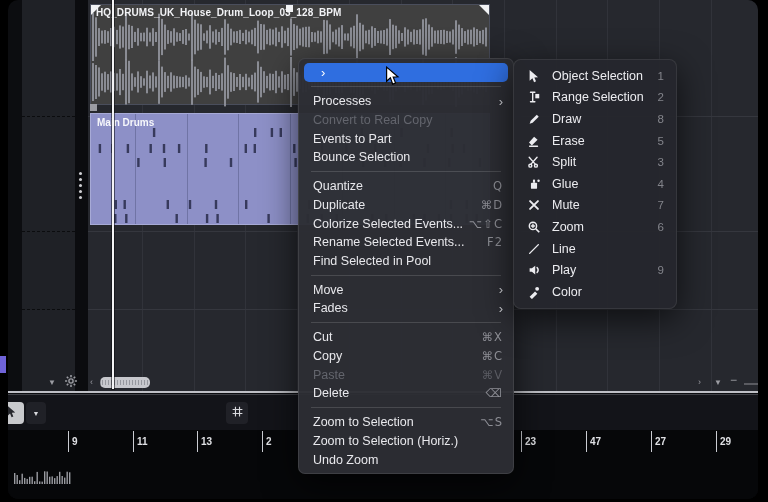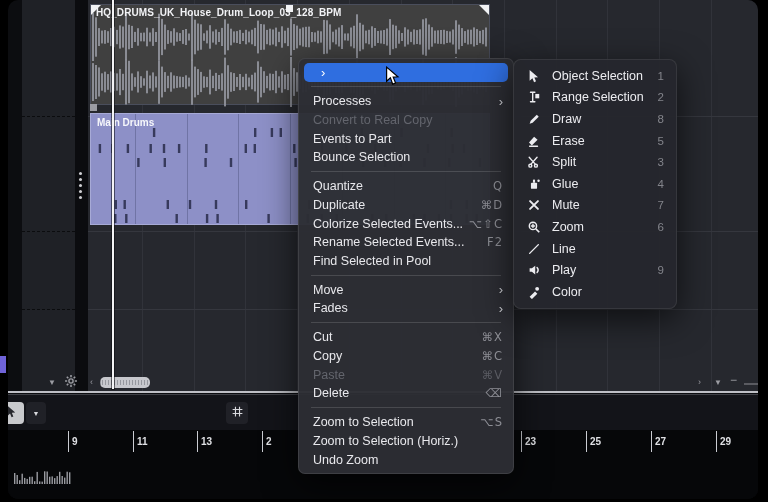--- a/index.html
+++ b/index.html
@@ -511,21 +511,21 @@
           <div class="rnum" style="left: 64px; top: 6px; position: absolute;">9</div>
           <div class="rtick" style="left: 125px; top: 1px; position: absolute;"></div>
           <div class="rnum" style="left: 129px; top: 6px; position: absolute;">11</div>
           <div class="rtick" style="left: 189px; top: 1px; position: absolute;"></div>
           <div class="rnum" style="left: 193px; top: 6px; position: absolute;">13</div>
           <div class="rtick" style="left: 254px; top: 1px; position: absolute;"></div>
           <div class="rnum" style="left: 258px; top: 6px; position: absolute;">2</div>
           <div class="rtick" style="left: 513px; top: 1px; position: absolute;"></div>
           <div class="rnum" style="left: 517px; top: 6px; position: absolute; text-align: center;">23</div>
           <div class="rtick" style="left: 578px; top: 1px; position: absolute;"></div>
-          <div class="rnum" style="left: 582px; top: 6px; position: absolute;">25</div>
+          <div class="rnum" style="left: 582px; top: 6px; position: absolute;">47</div>
           <div class="rtick" style="left: 643px; top: 1px; position: absolute;"></div>
           <div class="rnum" style="left: 647px; top: 6px; position: absolute;">27</div>
           <div class="rtick" style="left: 708px; top: 1px; position: absolute;"></div>
           <div class="rnum" style="left: 712px; top: 6px; position: absolute;">29</div>
         </div>
 
       <svg id="miniwave" width="58" height="14" class="abs" style="left:6px;top:40px">
           <rect x="0" y="3.0" width="1.4" height="11.0" fill="#9a9ba1"></rect>
           <rect x="2.5" y="5.0" width="1.4" height="9.0" fill="#9a9ba1"></rect>
           <rect x="5" y="10.2" width="1.4" height="3.8" fill="#9a9ba1"></rect>

